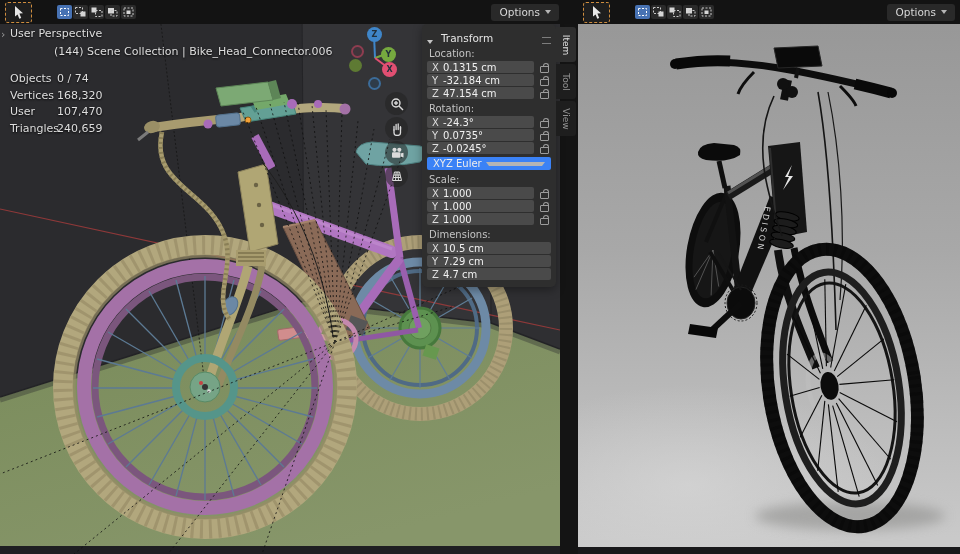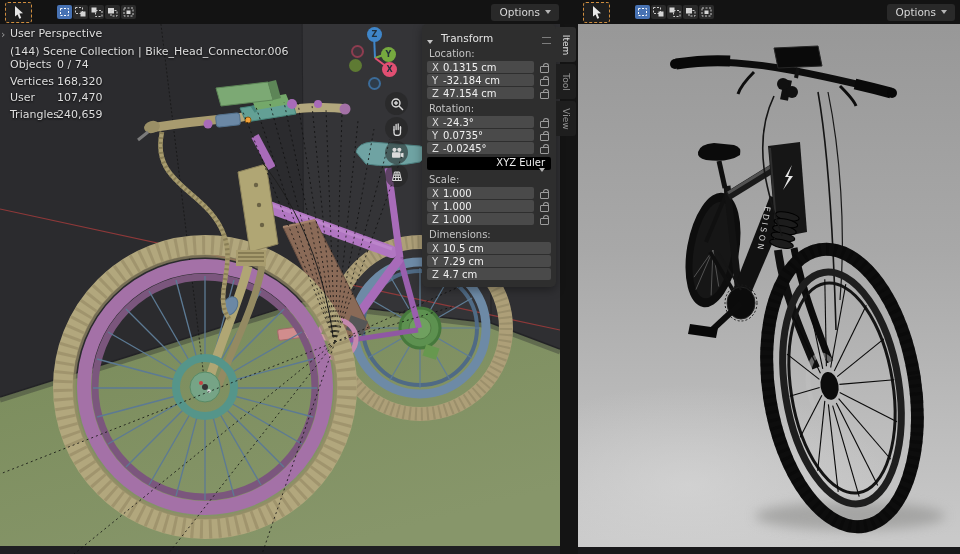--- a/index.html
+++ b/index.html
@@ -23,22 +23,22 @@
   .mode-btn.active{background:#4772b3;}
   .options-btn{margin-left:auto;height:17px;background:#292929;border-radius:3px;padding:0 8px;
                display:flex;align-items:center;gap:5px;color:#d8d8d8;font-size:10.5px;flex:none;}
   .caret-down{width:0;height:0;border-left:3.5px solid transparent;border-right:3.5px solid transparent;
               border-top:4px solid #b5b5b5;}
   .edge-arrow{position:absolute;color:#9a9a9a;font-size:11px;z-index:25;line-height:1;}
 
   
   .overlay{position:absolute;left:10px;top:27px;z-index:20;color:#dedede;font-size:11px;
            text-shadow:0 1px 2px rgba(0,0,0,.85);}
-  .overlay .line2{margin-top:5px;}
-  .stats{}
+  .overlay .line2{margin-top:5px;margin-left:44px;}
+  .stats{margin-top:14px;}
   .stat{display:flex;margin-bottom:3.5px;}
   .stat .l{width:47px;}
 
   
   #gizmo{position:absolute;left:345px;top:25px;width:62px;height:68px;z-index:20;}
   .ball{position:absolute;border-radius:50%;display:flex;align-items:center;justify-content:center;
         font-size:8px;font-weight:bold;color:#21303b;box-sizing:border-box;}
   .navbtn{position:absolute;left:385px;width:23px;height:23px;border-radius:50%;
           background:rgba(34,34,34,.55);display:flex;align-items:center;justify-content:center;z-index:20;}
 
@@ -53,22 +53,22 @@
   .rows{display:flex;flex-direction:column;gap:1px;}
   .prow{display:flex;align-items:center;gap:4px;}
   .field{flex:1;display:flex;align-items:center;height:12px;background:#4a4a4a;border-radius:2px;
          padding:0 5px;color:#f1f1f1;}
   .field .axis{width:11px;color:#dedede;}
   .field .val{flex:1;text-align:left;}
   .lockc{width:13px;display:flex;justify-content:center;flex:none;}
   .lock-i{width:7px;height:5px;border:1px solid #9c9c9c;border-radius:1px;position:relative;margin-top:4px;}
   .lock-i::before{content:"";position:absolute;left:2px;top:-4px;width:4px;height:3px;
                   border:1px solid #9c9c9c;border-bottom:none;border-radius:3px 3px 0 0;}
-  .dropdown{height:13px;background:#000000;border-radius:2px;display:flex;align-items:flex-end;
-            padding:0 6px;margin:3px 0 1px 0;color:#ececec;flex-direction:column;}
+  .dropdown{height:13px;background:#3b82f6;border-radius:2px;display:flex;align-items:center;
+            padding:0 6px;margin:3px 0 1px 0;color:#ececec;}
   .dropdown span{flex:1;}
 
   
   #gap-col{position:absolute;left:560px;top:0;width:18px;height:554px;background:#141414;z-index:24;}
   #tabs{position:absolute;left:556px;top:27px;width:20px;z-index:27;display:flex;
         flex-direction:column;gap:2px;}
   .tab{height:35px;background:#1e1e1e;border-radius:0 3px 3px 0;display:flex;align-items:center;
        justify-content:center;color:#929292;font-size:9px;}
   .tab.active{background:#2e2e2e;color:#e2e2e2;}
   .tab span{transform:rotate(90deg);white-space:nowrap;}

